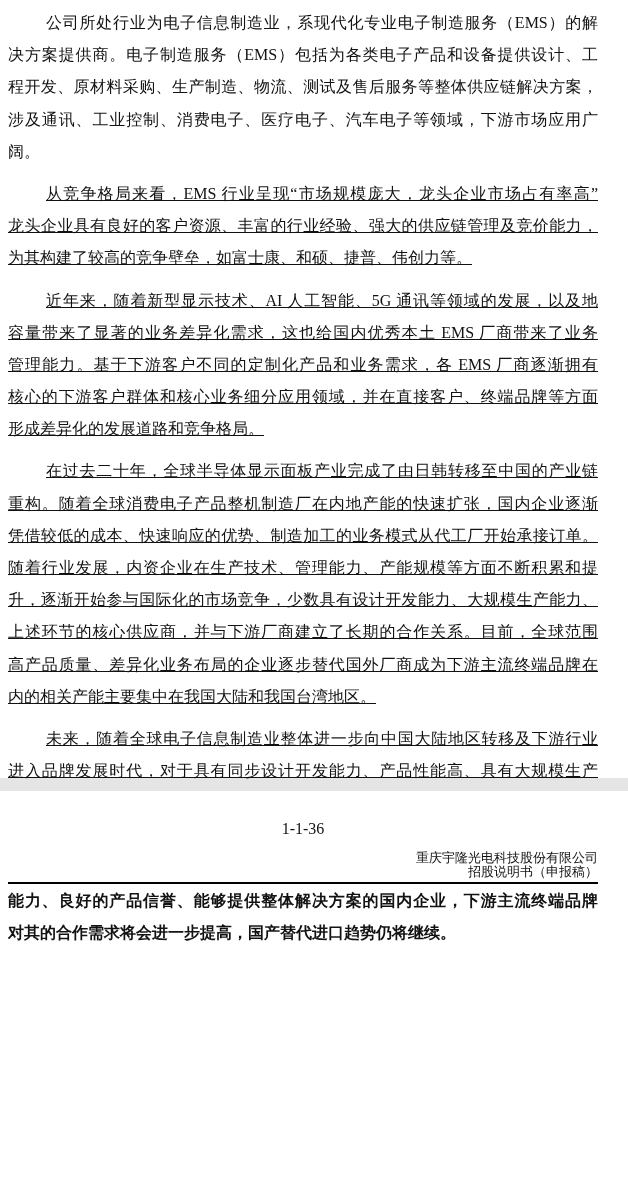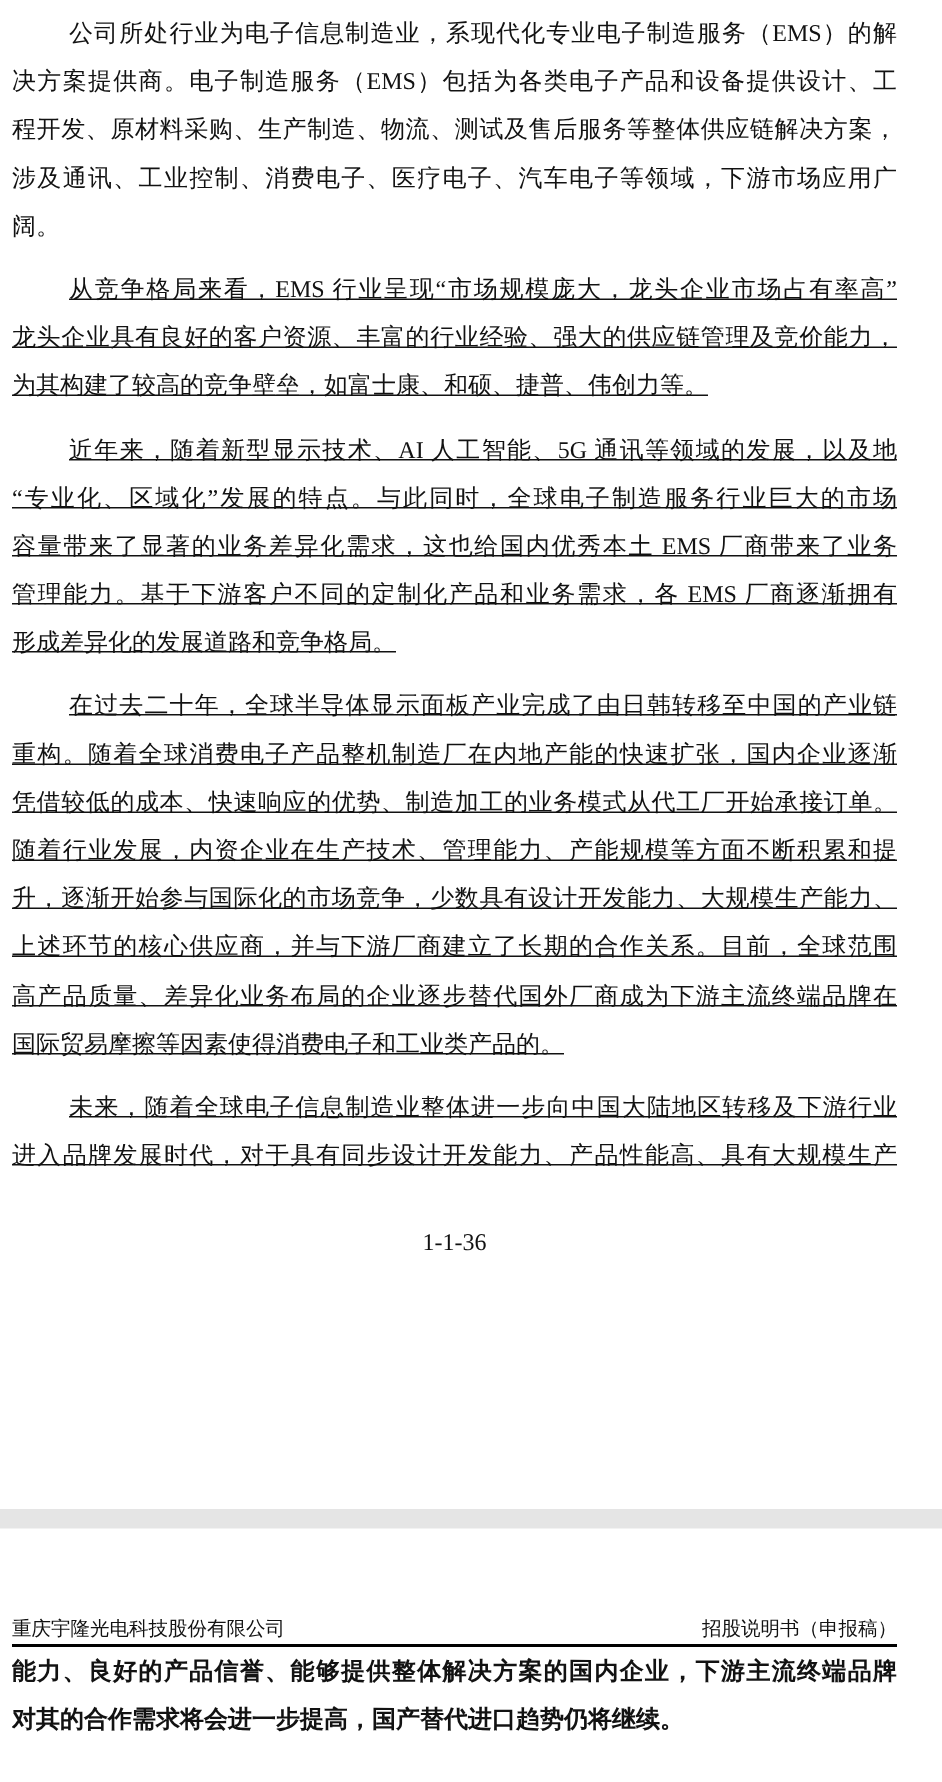--- a/index.html
+++ b/index.html
@@ -4,21 +4,21 @@
 <style>
   html, body { margin: 0; padding: 0; }
   body {
     width: 628px; height: 1188px;
     background: #ffffff;
     font-family: "Liberation Serif", "DejaVu Serif", serif;
     color: #121212;
     overflow: hidden;
   }
   .page { position: relative; }
-  .page-1 { height: 1006px; border-radius: 16px; }
+  .page-1 { height: 778px; border-radius: 16px; }
   .page-2 { height: 169px; }
   .text-area { margin-left: 8px; width: 590px; }
   .page-1 .text-area { padding-top: 7px; }
   .para + .para { margin-top: 10px; text-decoration: underline; }
   .line {
     font-size: 16px;
     line-height: 32.2px;
     height: 32.2px;
     text-align: justify;
     text-align-last: justify;
@@ -31,21 +31,21 @@
     margin-left: 8px; width: 590px;
     margin-top: 33px;
     text-align: center;
     font-size: 16px;
     line-height: 17px;
   }
   .page-separator { height: 13px; background: #e5e5e5; }
   .p2-header {
     margin: 60px 8px 0 8px; width: 590px;
     display: flex; justify-content: space-between; align-items: flex-end;
-    font-size: 13px; line-height: 14px;
+    font-size: 13px; line-height: 14px; flex-direction: column;
   }
   .header-rule {
     margin: 3px 0 0 8px; width: 590px; height: 2px;
     background: #000000;
   }
   .p2-body { margin-top: 1px; font-weight: bold; }
 </style>
 </head>
 <body>
 
@@ -61,35 +61,35 @@
     </div>
 
     <div class="para">
       <div class="line first">从竞争格局来看，EMS 行业呈现“市场规模庞大，龙头企业市场占有率高”</div>
       <div class="line">龙头企业具有良好的客户资源、丰富的行业经验、强大的供应链管理及竞价能力，</div>
       <div class="line last">为其构建了较高的竞争壁垒，如富士康、和硕、捷普、伟创力等。</div>
     </div>
 
     <div class="para">
       <div class="line first">近年来，随着新型显示技术、AI 人工智能、5G 通讯等领域的发展，以及地</div>
-      <div class="line">“专业化、区域化”发展的特点。与此同时，全球电子制造服务行业巨大的市场</div>
       <div class="line">容量带来了显著的业务差异化需求，这也给国内优秀本土 EMS 厂商带来了业务</div>
       <div class="line">管理能力。基于下游客户不同的定制化产品和业务需求，各 EMS 厂商逐渐拥有</div>
+      <div class="line">核心的下游客户群体和核心业务细分应用领域，并在直接客户、终端品牌等方面</div>
       <div class="line last">形成差异化的发展道路和竞争格局。</div>
     </div>
 
     <div class="para">
       <div class="line first">在过去二十年，全球半导体显示面板产业完成了由日韩转移至中国的产业链</div>
       <div class="line">重构。随着全球消费电子产品整机制造厂在内地产能的快速扩张，国内企业逐渐</div>
       <div class="line">凭借较低的成本、快速响应的优势、制造加工的业务模式从代工厂开始承接订单。</div>
       <div class="line">随着行业发展，内资企业在生产技术、管理能力、产能规模等方面不断积累和提</div>
       <div class="line">升，逐渐开始参与国际化的市场竞争，少数具有设计开发能力、大规模生产能力、</div>
       <div class="line">上述环节的核心供应商，并与下游厂商建立了长期的合作关系。目前，全球范围</div>
       <div class="line">高产品质量、差异化业务布局的企业逐步替代国外厂商成为下游主流终端品牌在</div>
-      <div class="line last">国际贸易摩擦等因素使得消费电子和工业类产品的。</div>
+      <div class="line last">内的相关产能主要集中在我国大陆和我国台湾地区。</div>
     </div>
 
     <div class="para">
       <div class="line first">未来，随着全球电子信息制造业整体进一步向中国大陆地区转移及下游行业</div>
       <div class="line">进入品牌发展时代，对于具有同步设计开发能力、产品性能高、具有大规模生产</div>
     </div>
 
   </div>
 
   <div class="page-number">1-1-36</div>

